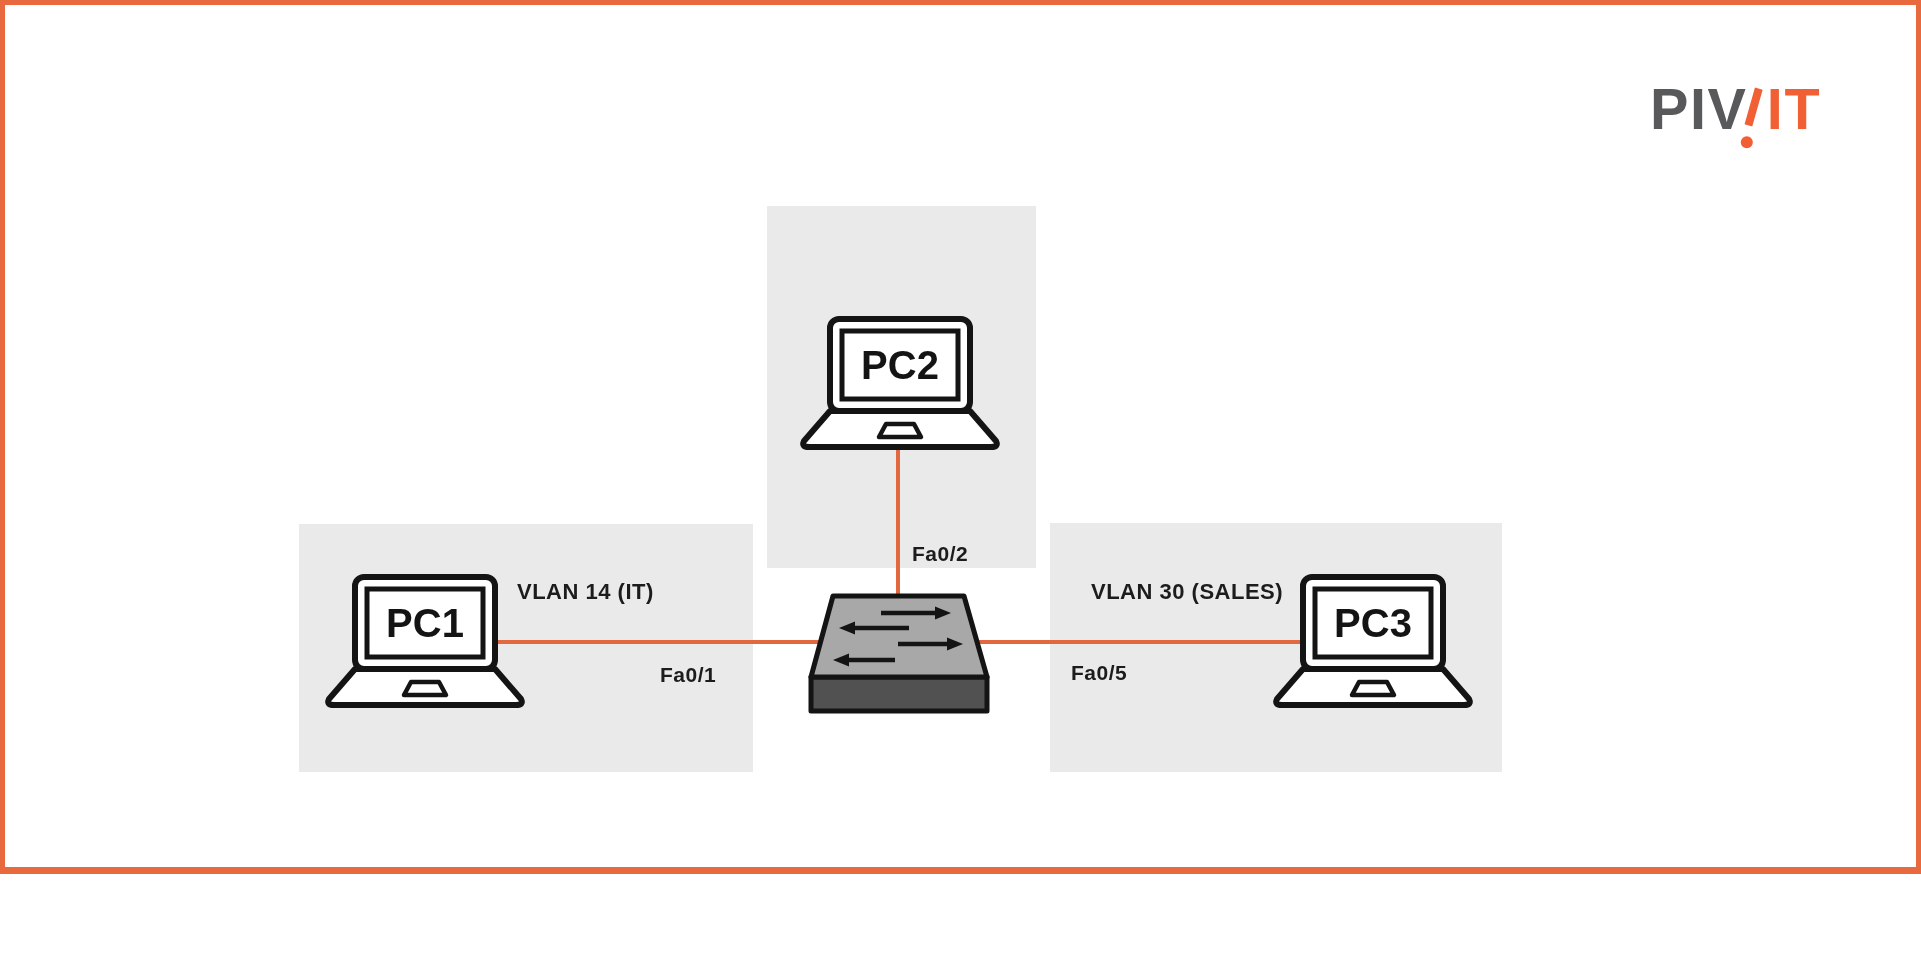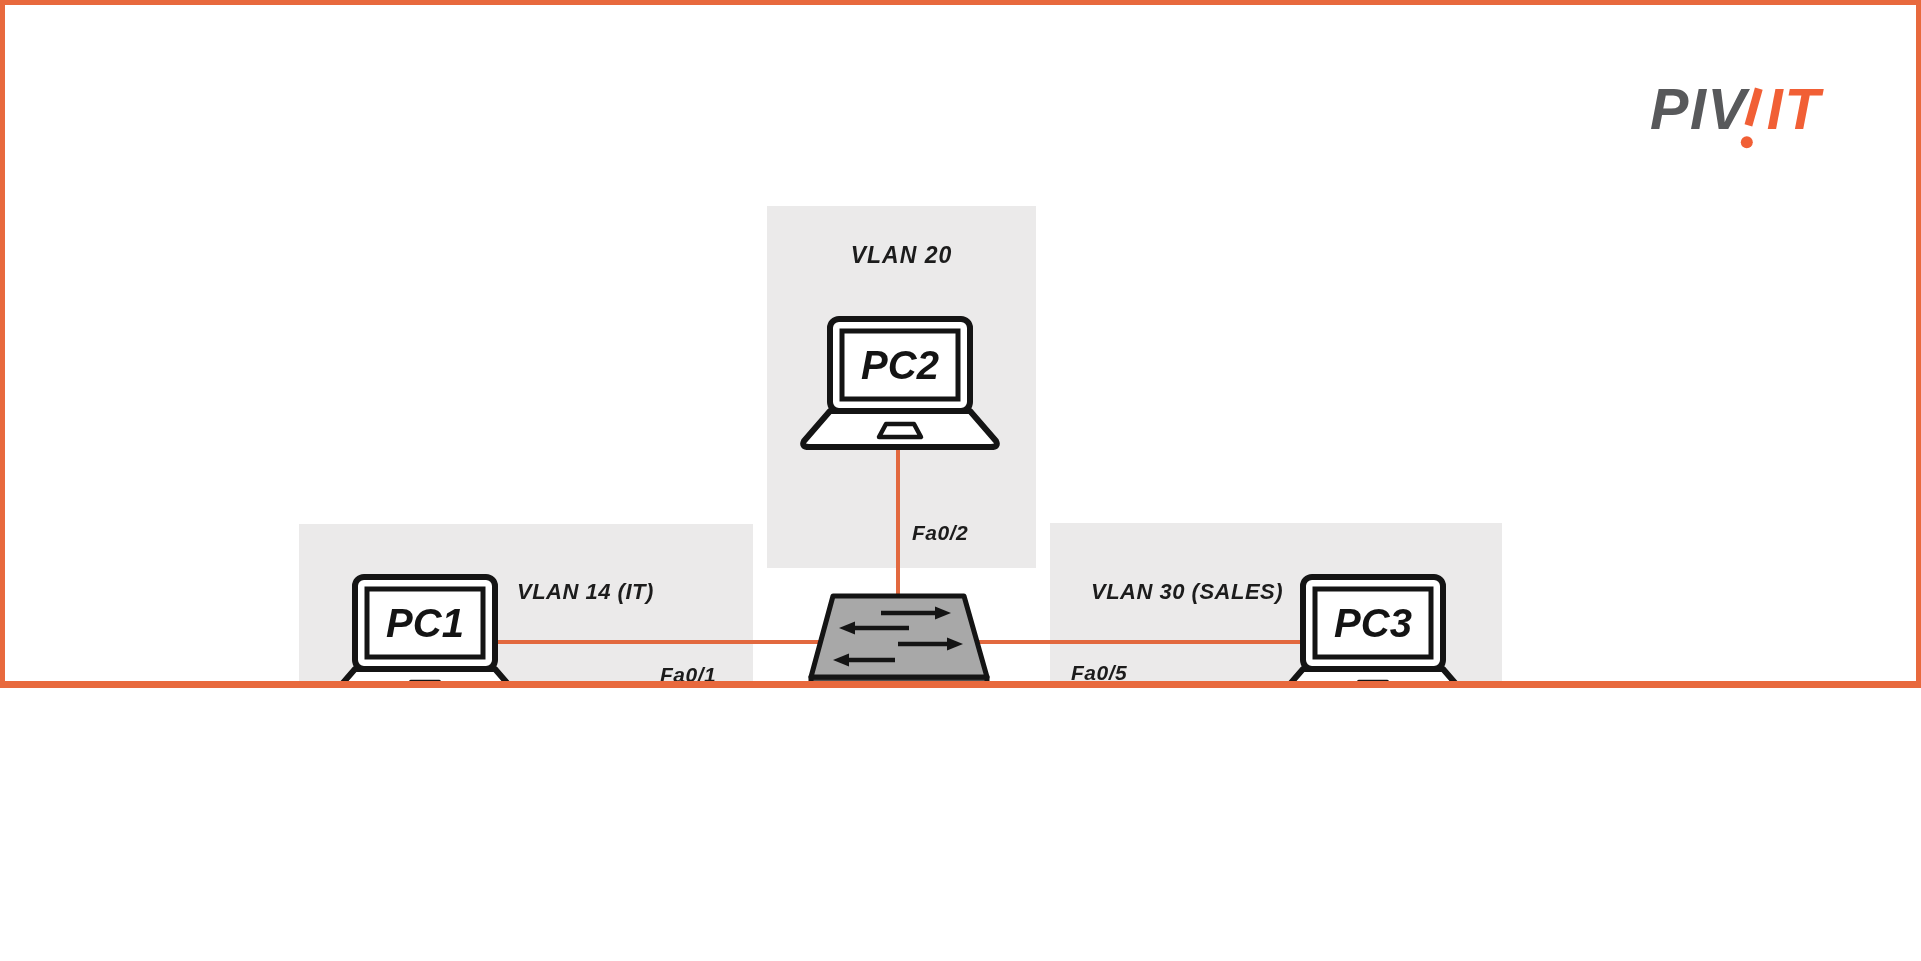--- a/index.html
+++ b/index.html
@@ -1,19 +1,19 @@
 <!DOCTYPE html>
 <html><head>
 <meta charset="utf-8">
 <style>
   html,body{margin:0;padding:0;background:#fff;}
   body{font-family:"Liberation Sans",sans-serif;}
   #canvas{
-    position:relative;width:1921px;height:688px;background:#ffffff;
-    box-sizing:border-box;border:5px solid #E8693D;border-bottom-width:7px;overflow:hidden;font-style:italic;
+    position:relative;width:1921px;height:874px;background:#ffffff;
+    box-sizing:border-box;border:5px solid #E8693D;border-bottom-width:7px;overflow:hidden;
   }
   .zone{position:absolute;background:#EBEAEA;}
   .zone-label{
     position:absolute;color:#1C1C1C;font-weight:bold;font-size:23px;
     letter-spacing:1px;text-align:center;line-height:28px;white-space:nowrap;
   }
   .net-label{
     position:absolute;color:#1C1C1C;font-weight:bold;font-size:22px;
     letter-spacing:0.5px;white-space:nowrap;line-height:22px;
   }
@@ -39,32 +39,31 @@
     <line x1="136" y1="27" x2="123" y2="73" stroke="#F15F35" stroke-width="10"></line>
     <circle cx="121" cy="94" r="7.5" fill="#F15F35"></circle>
     <text x="146" y="78" font-size="72" fill="#F15F35">IT</text>
   </svg>
 
   <div class="zone" style="left:762px;top:201px;width:269px;height:362px;"></div>
   <div class="zone" style="left:294px;top:519px;width:454px;height:248px;"></div>
   <div class="zone" style="left:1045px;top:518px;width:452px;height:249px;"></div>
 
   <div class="zone-label" style="left:762px;top:236px;width:269px;">
-    <div>VLAN 20</div>
   </div>
 
   <div class="net-label" style="left:512px;top:576px;">VLAN 14 (IT)</div>
   <div class="net-label" style="left:1086px;top:576px;">VLAN 30 (SALES)</div>
 
   <div class="cable" style="left:891px;top:443px;width:4px;height:149px;"></div>
   <div class="cable" style="left:491px;top:635px;width:329px;height:4px;"></div>
   <div class="cable" style="left:968px;top:635px;width:331px;height:4px;"></div>
 
   <div class="port-label" style="left:655px;top:659px;text-align:center;">Fa0/1</div>
-  <div class="port-label" style="left:907px;top:517px;">Fa0/2</div>
+  <div class="port-label" style="left:907px;top:538px;">Fa0/2</div>
   <div class="port-label" style="left:1066px;top:657px;">Fa0/5</div>
 
   <svg class="laptop" style="left:320px;top:569px;" width="200" height="136" viewBox="0 0 200 136">
     <rect x="30" y="3" width="140" height="92" rx="9" fill="#fff" stroke="#141414" stroke-width="6"></rect>
     <rect x="42" y="15" width="116" height="68" fill="#fff" stroke="#141414" stroke-width="5"></rect>
     <path d="M30,95 L170,95 L196,125 Q199,131 191,131 L9,131 Q1,131 4,125 Z" fill="#fff" stroke="#141414" stroke-width="6" stroke-linejoin="round"></path>
     <path d="M86,108 L114,108 L121,121 L79,121 Z" fill="#fff" stroke="#141414" stroke-width="4.5" stroke-linejoin="round"></path>
     <text x="100" y="63" font-size="40" text-anchor="middle">PC1</text>
   </svg>
 

